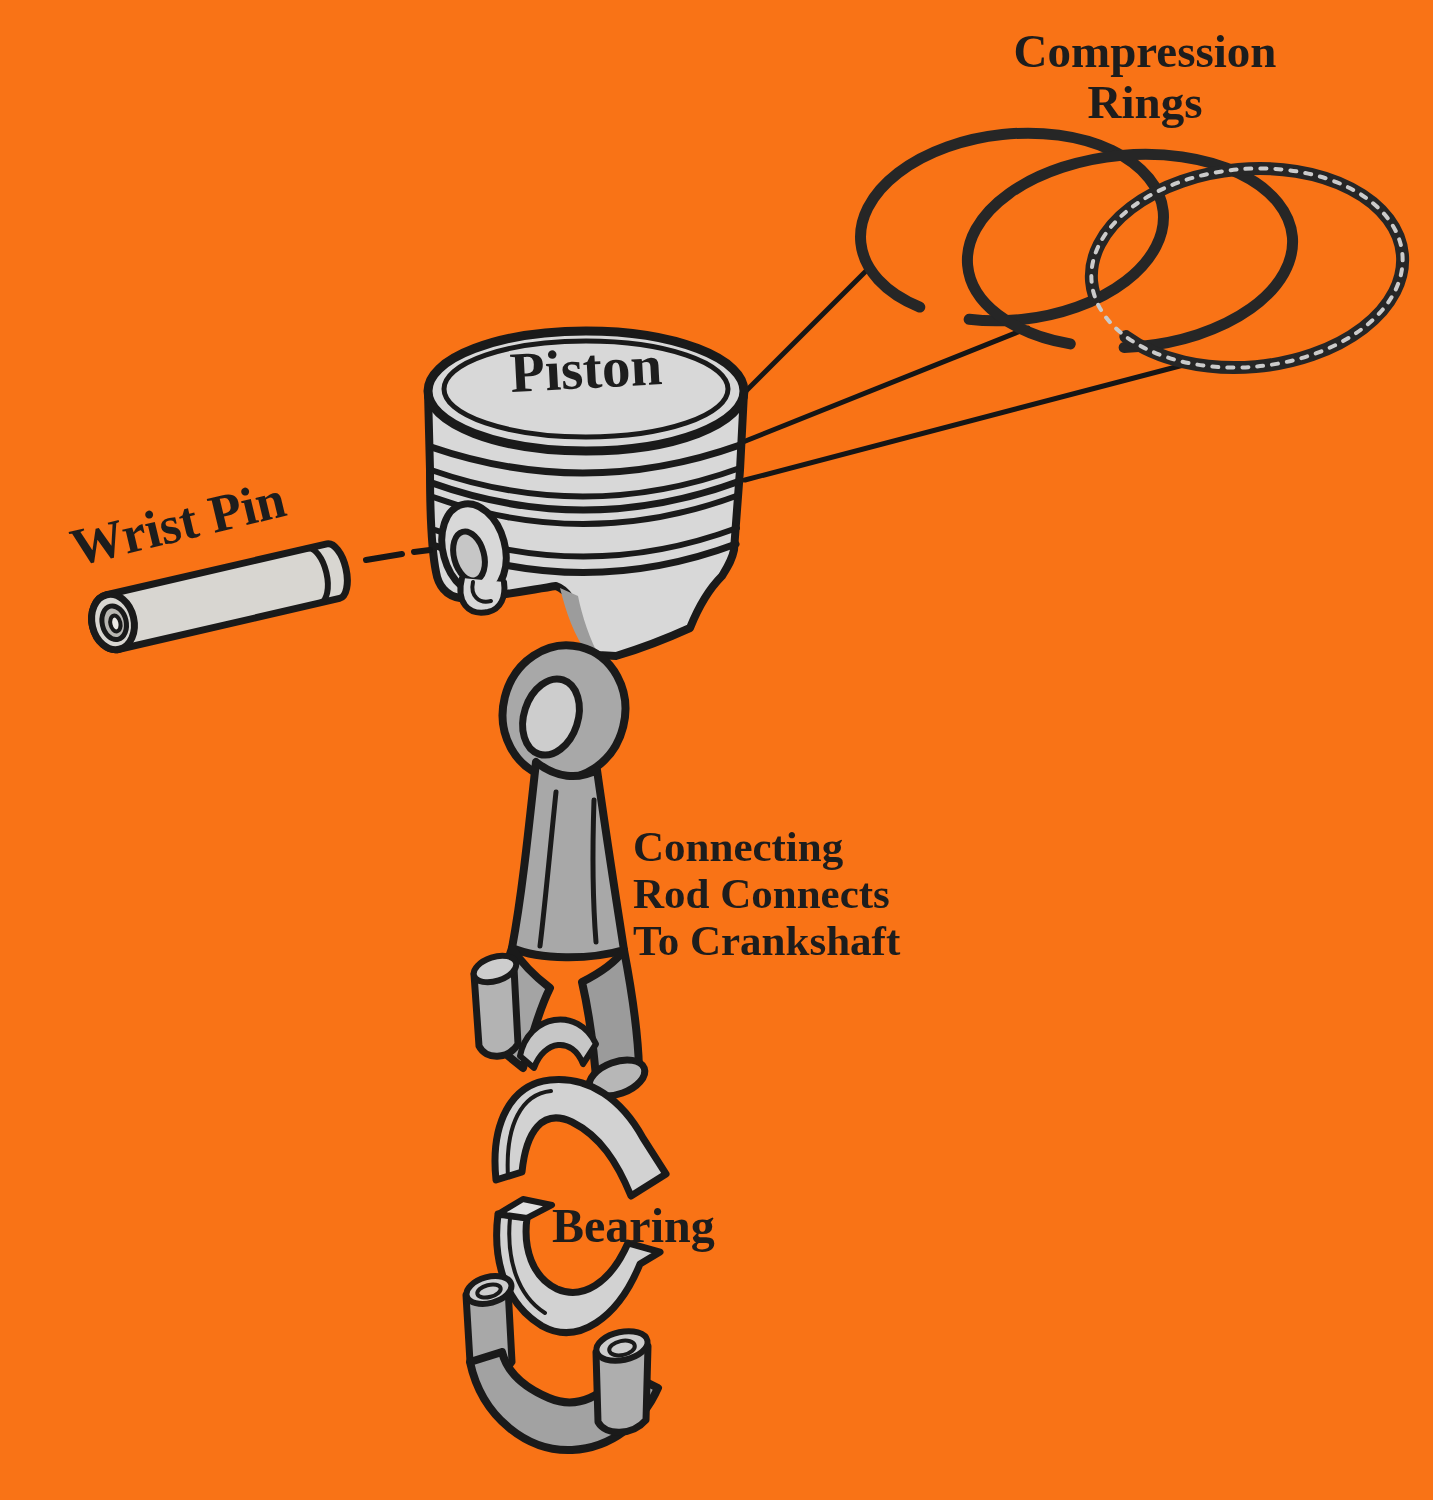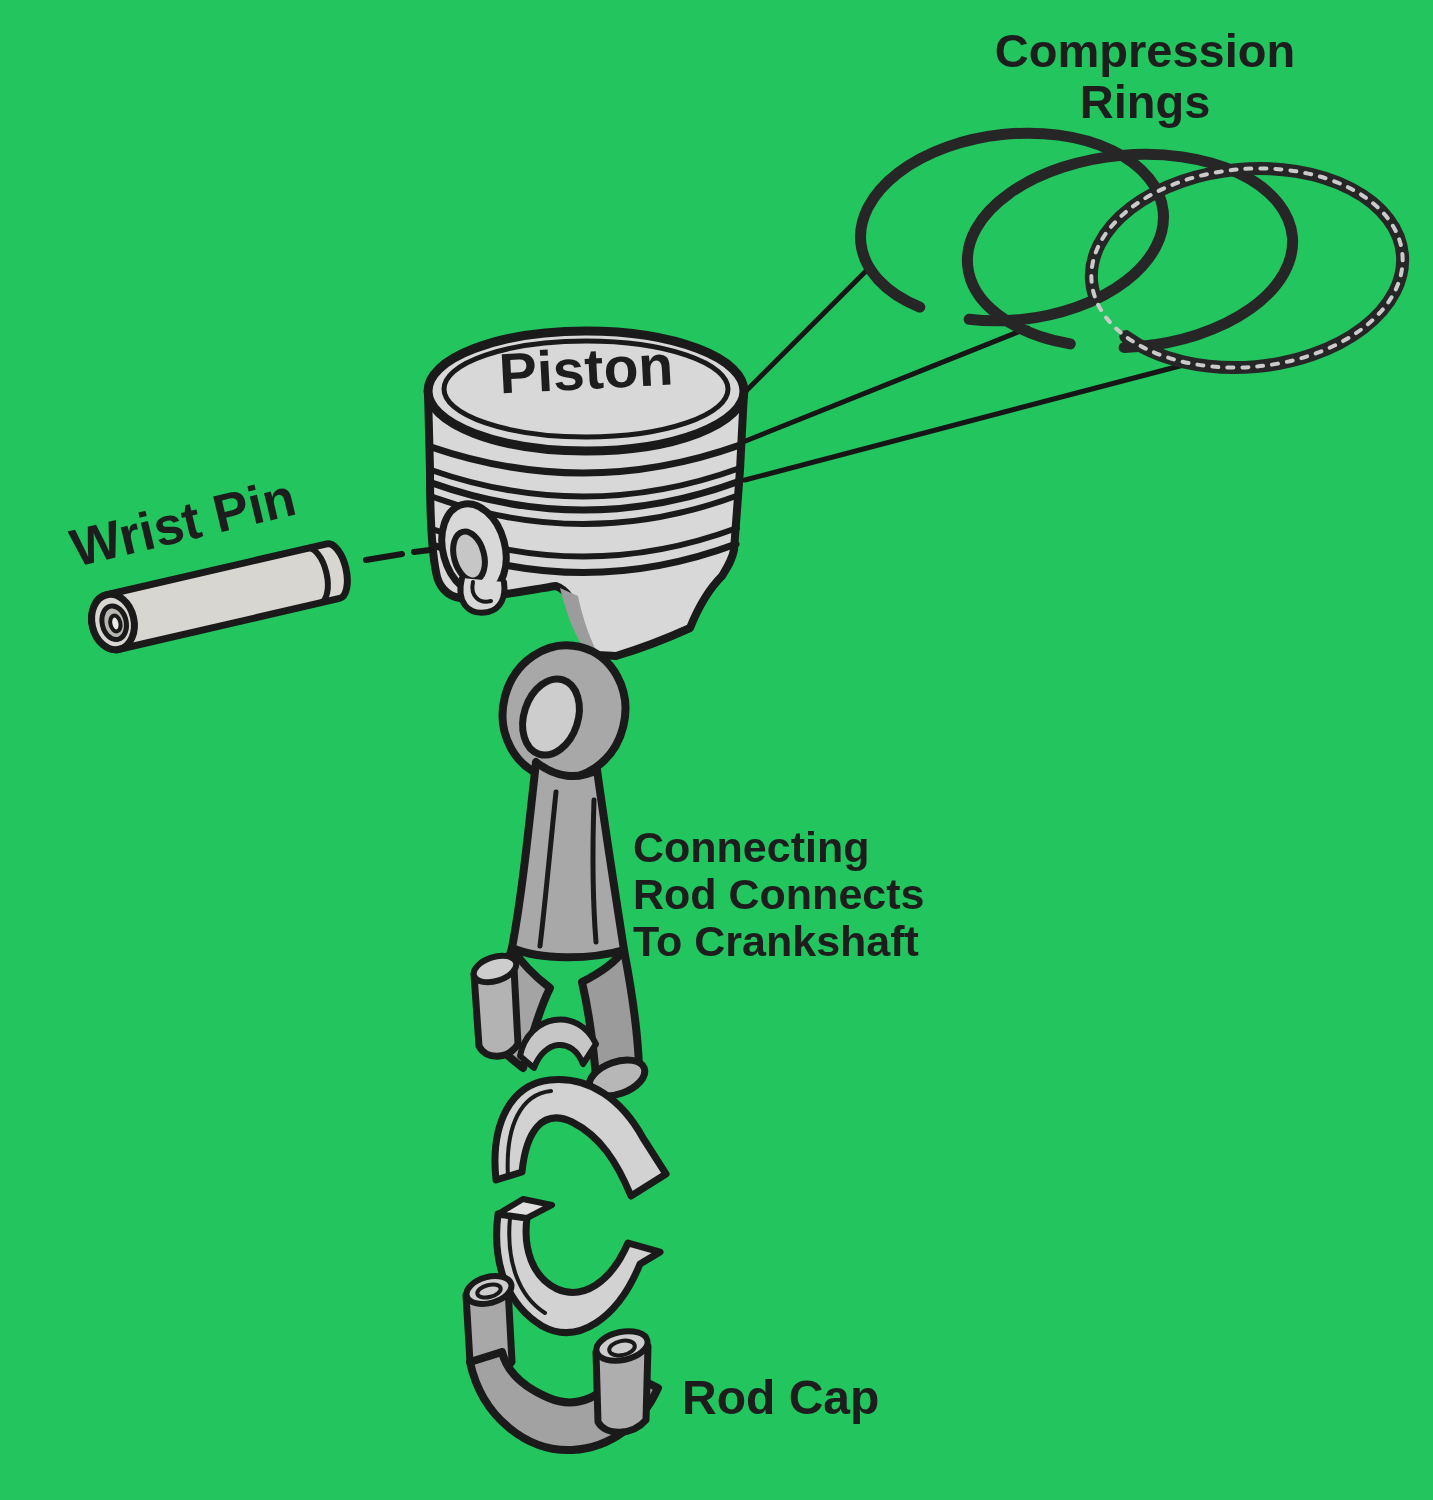--- a/index.html
+++ b/index.html
@@ -1,19 +1,19 @@
 <!DOCTYPE html>
 <html><head>
 <meta charset="utf-8">
 <style>
   html,body { margin:0; padding:0; background:#ffffff; }
   .stage {
     position:relative; width:1433px; height:1500px;
-    background:#22c55e; overflow:hidden;
-    font-family:Liberation Sans, sans-serif;
+    background:#f97316; overflow:hidden;
+    font-family:Liberation Serif, serif;
   }
   .stage svg { position:absolute; left:0; top:0; }
   svg * { stroke-linecap:round; stroke-linejoin:round; }
   .lbl {
     position:absolute; font-weight:bold; color:#1d1d1d;
     white-space:pre-line; letter-spacing:0px;
   }
   .lbl-compression { left:940px; top:26px;  width:410px; text-align:center; font-size:47px; line-height:1.08; }
   .lbl-piston      { left:455px; top:336px; width:262px; text-align:center; font-size:57px; transform:rotate(-3deg); }
   .lbl-wristpin    { left:76px;  top:518px; font-size:53px; transform:rotate(-13.5deg); transform-origin:0% 80%; }
@@ -140,14 +140,14 @@
   </g>
 </svg>
 
   <div class="lbl lbl-compression">Compression
 Rings</div>
   <div class="lbl lbl-piston">Piston</div>
   <div class="lbl lbl-wristpin">Wrist Pin</div>
   <div class="lbl lbl-conrod">Connecting
 Rod Connects
 To Crankshaft</div>
-  <div class="lbl lbl-rodcap">Rod Cap</div>
+  <div class="lbl lbl-bearing">Bearing</div>
 </div>
 
 </body></html>

